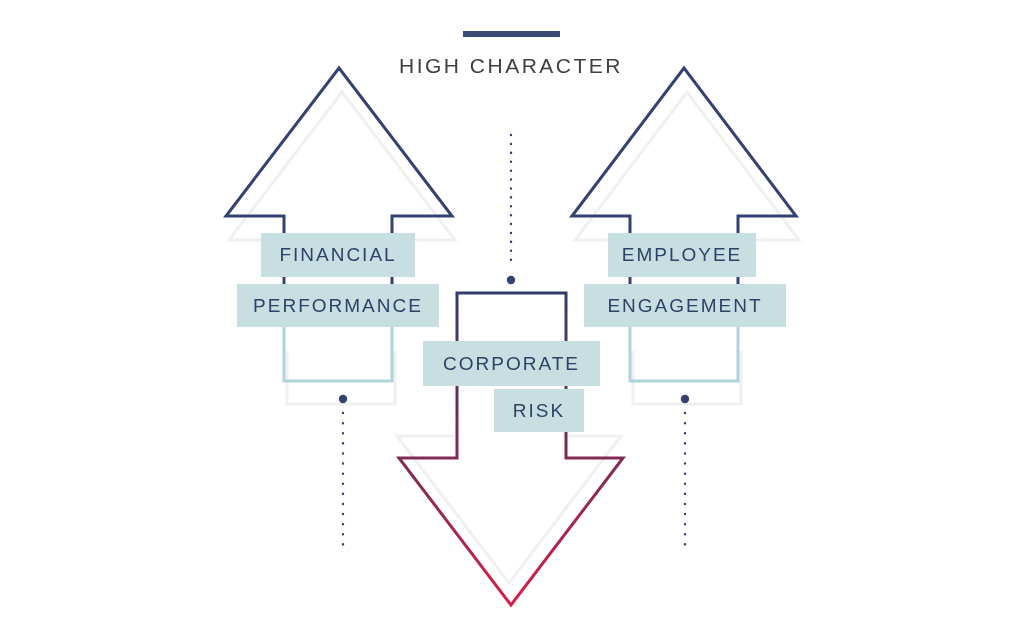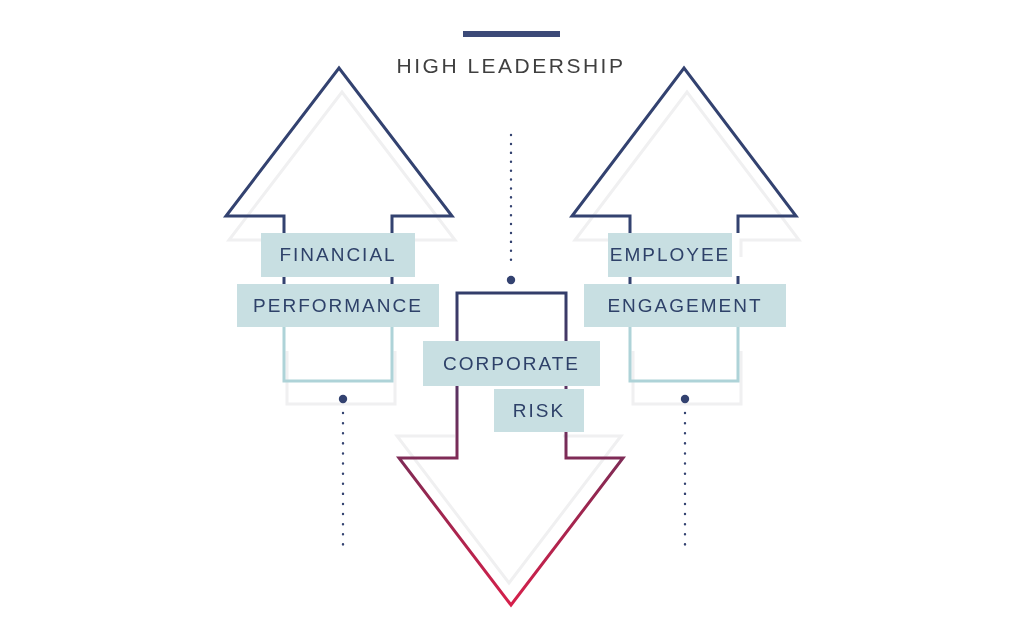--- a/index.html
+++ b/index.html
@@ -44,21 +44,21 @@
     align-items: center;
     justify-content: center;
     font-size: 19px;
     letter-spacing: 2px;
     font-weight: 400;
     z-index: 2;
     white-space: nowrap;
   }
   .box-financial   { left: 261px; top: 233px; width: 154px; height: 44px; }
   .box-performance { left: 237px; top: 284px; width: 202px; height: 43px; }
-  .box-employee    { left: 608px; top: 233px; width: 124px; height: 44px; }
+  .box-employee    { left: 608px; top: 233px; width: 148px; height: 44px; }
   .box-engagement  { left: 584px; top: 284px; width: 202px; height: 43px; }
   .box-corporate   { left: 423px; top: 341px; width: 177px; height: 45px; }
   .box-risk        { left: 467px; top: 389px; width: 90px;  height: 43px; margin-left: 27px; }
 </style>
 </head>
 <body>
 
 <div id="canvas">
 
   <svg id="diagram-svg" viewBox="0 0 1024 640" xmlns="http://www.w3.org/2000/svg">
@@ -96,21 +96,21 @@
     </g>
     <g fill="#334270" stroke="none">
       <circle cx="511" cy="280" r="4.2"></circle>
       <circle cx="343" cy="399" r="4.2"></circle>
       <circle cx="685" cy="399" r="4.2"></circle>
     </g>
   </svg>
 
   <div class="accent-bar"></div>
   <div class="title">
-    <div>HIGH LEADERSHIP</div>
+    <div>HIGH CHARACTER</div>
   </div>
 
   <div class="label-box box-financial">
     <span>FINANCIAL</span>
   </div>
   <div class="label-box box-performance">
     <span>PERFORMANCE</span>
   </div>
   <div class="label-box box-employee">
     <span>EMPLOYEE</span>

